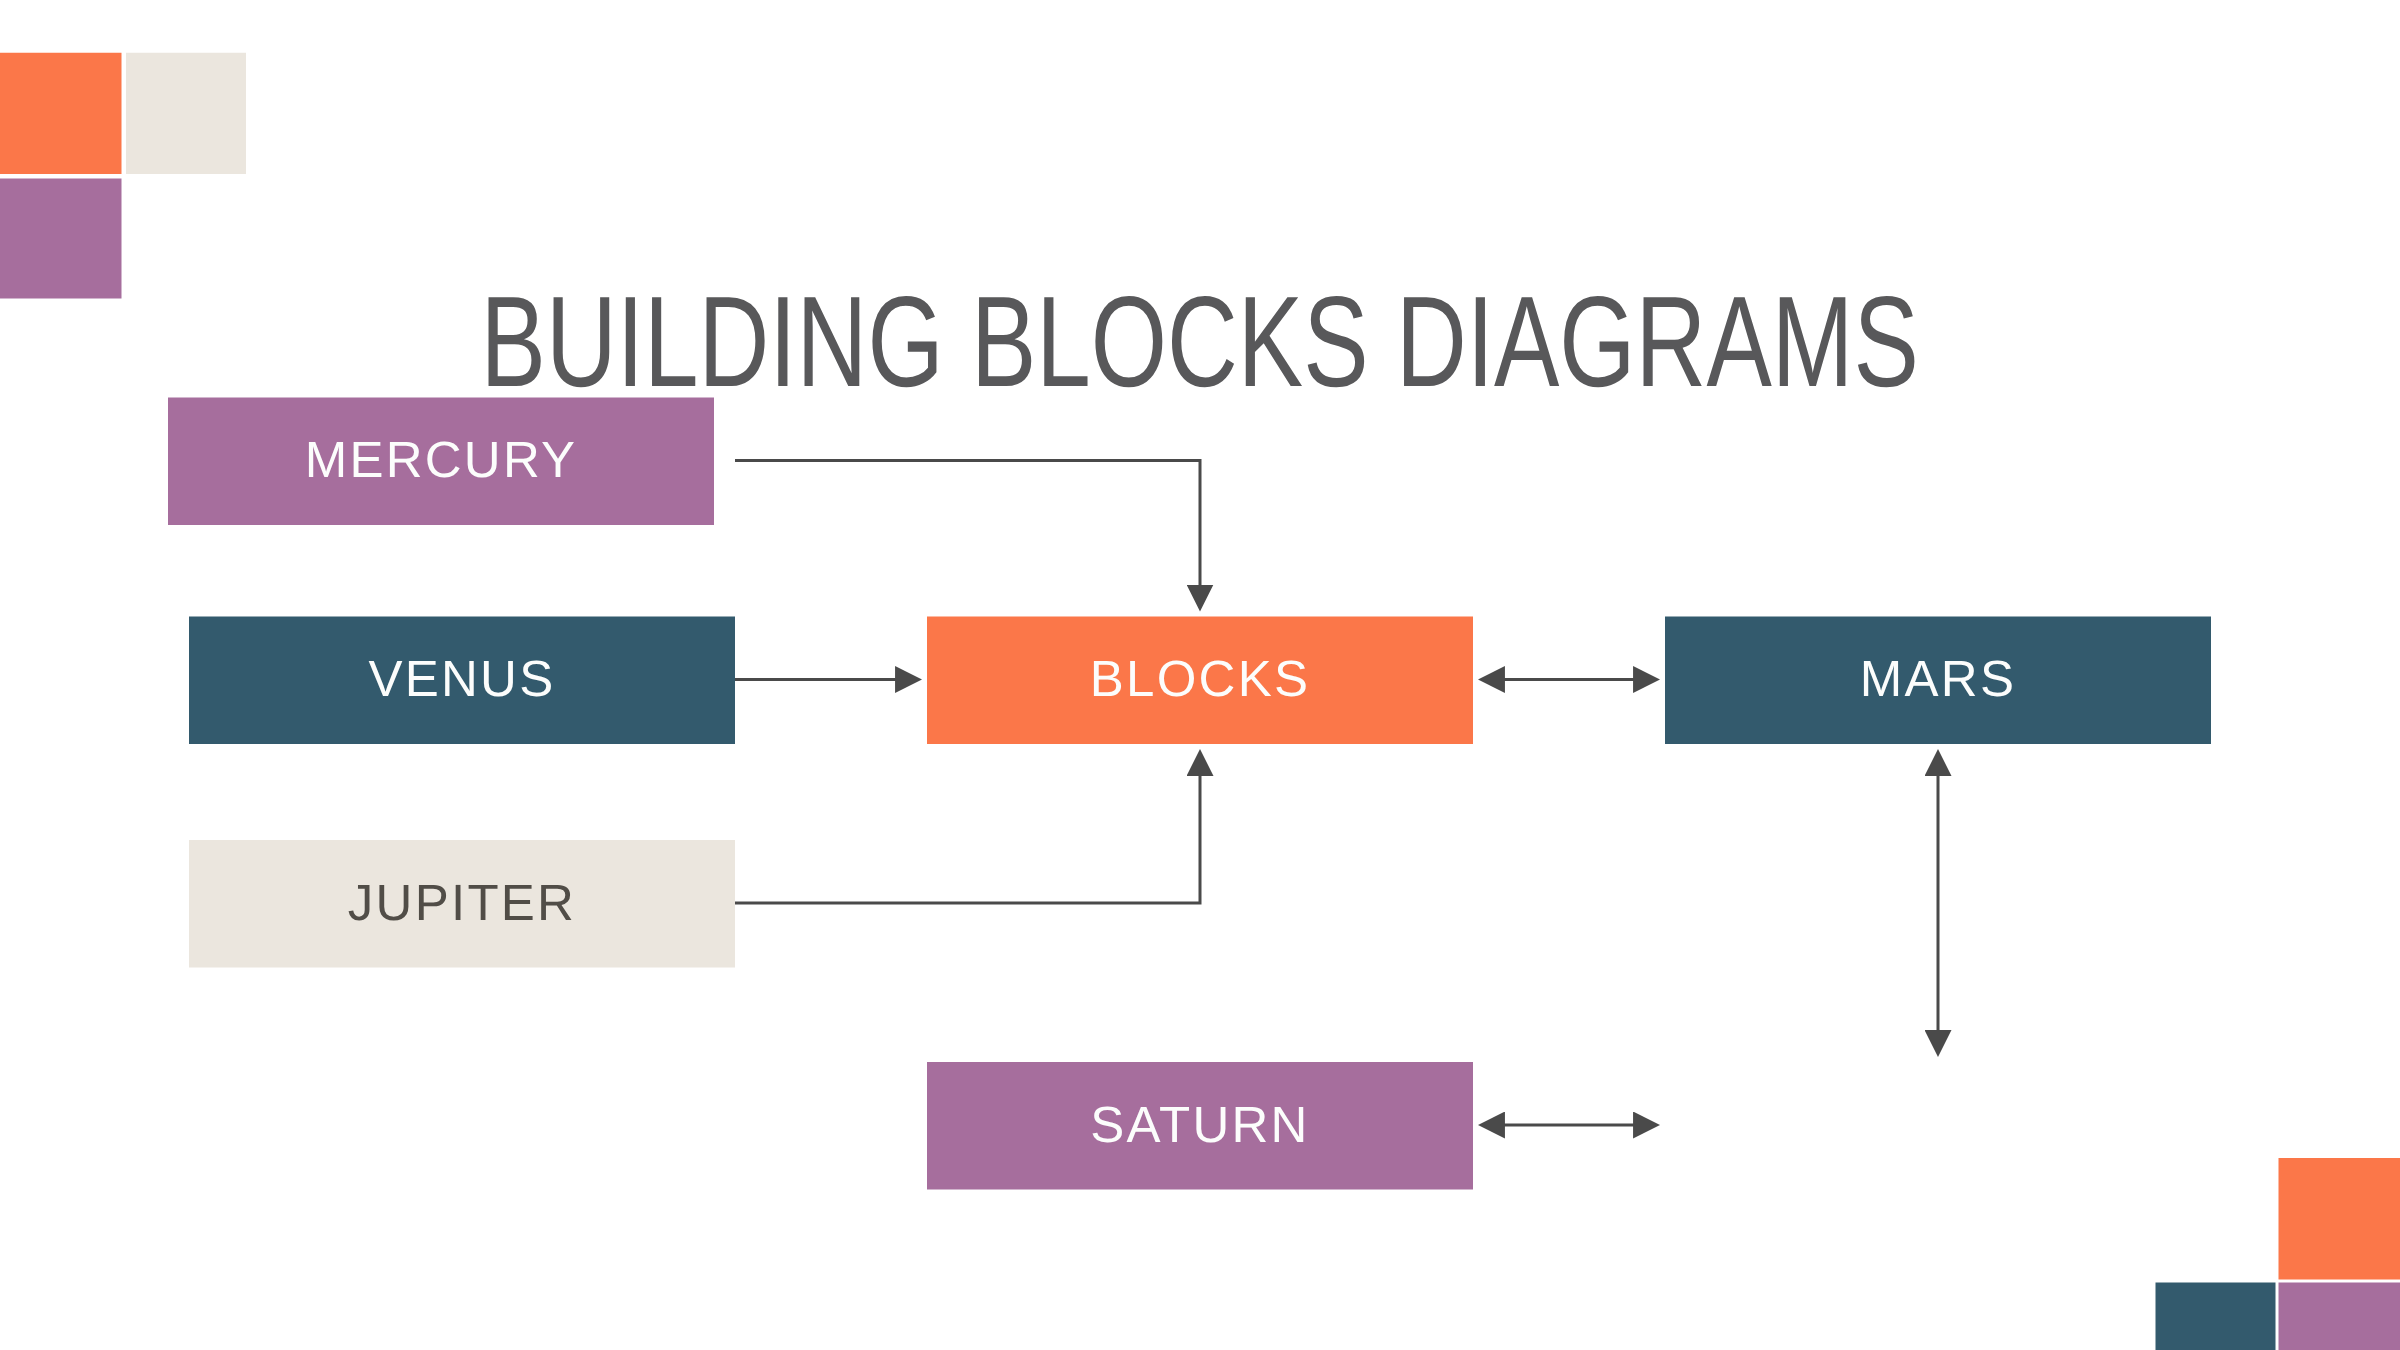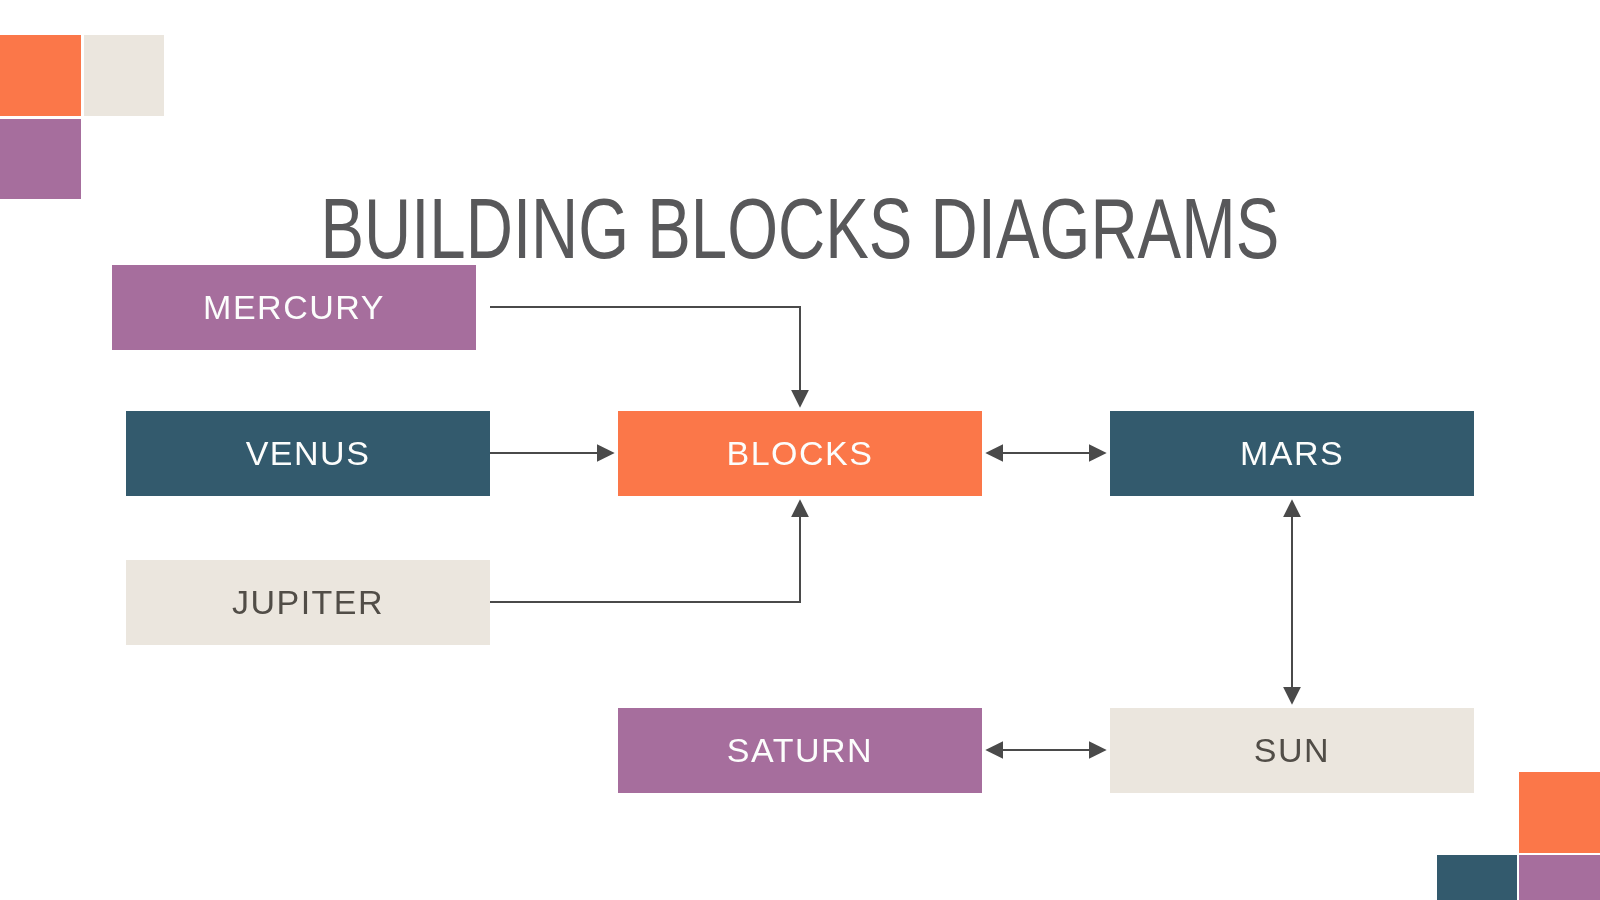--- a/index.html
+++ b/index.html
@@ -118,17 +118,14 @@
     </div>
 
   <div class="node teal" style="left:1110px; top:376px;">
       <span>MARS</span>
     </div>
 
   <div class="node purple" style="left:618px; top:673px;">
       <span>SATURN</span>
     </div>
 
-  <div class="node beige" style="left:1110px; top:673px;">
-      <span>SUN</span>
-    </div>
 
 </div>
 
 </body></html>

